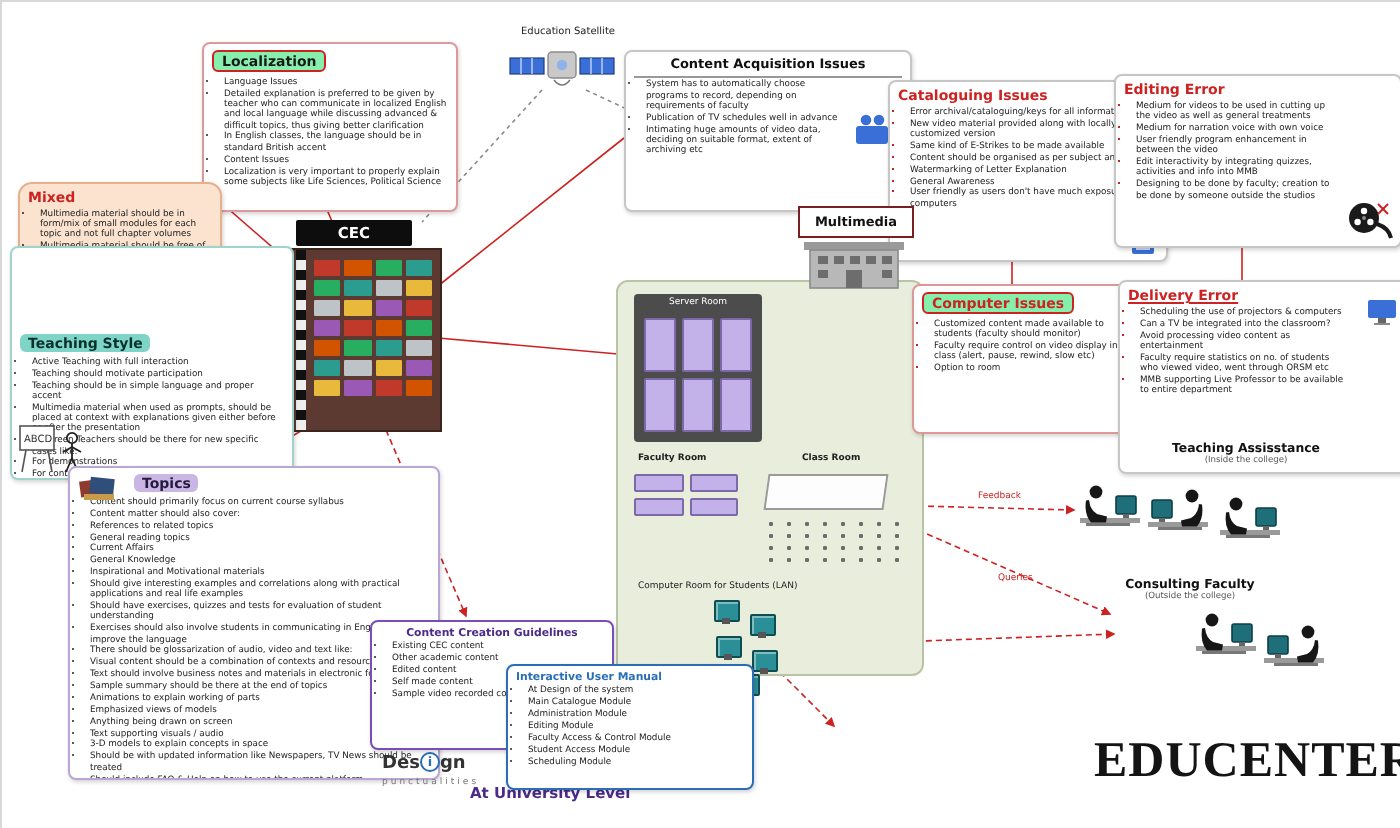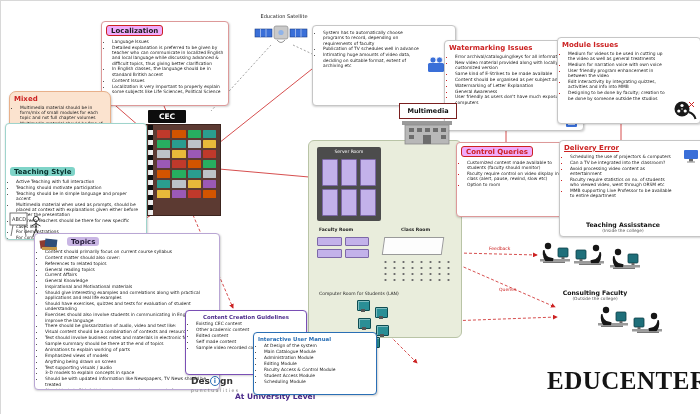--- a/index.html
+++ b/index.html
@@ -7,28 +7,28 @@
 
   .box{position:absolute;background:#fff;border:1px solid #c6c6c6;border-radius:4px;
        padding:3px 4px 2px;font-size:4.4px;line-height:1.2;color:#222;
        box-shadow:0.5px 1px 2px rgba(0,0,0,.18);z-index:2;overflow:hidden;}
   .box ul{margin:1px 0 0;padding-left:6px;list-style:disc;}
   .box li{margin-bottom:0.6px;}
   .red-squares ul{list-style:square;}
   .red-squares li::marker{color:#cc2222;}
 
   .pill{display:inline-block;font-weight:bold;border-radius:3px;padding:0.5px 4px;margin-bottom:1.5px;font-size:7px;}
-  .pill-redline{border:1px solid #cc2222;color:#1a1a1a;background:#f0abfc;}
+  .pill-redline{border:1px solid #cc2222;color:#1a1a1a;background:#86efac;}
   .pill-teal{background:#7fd4c8;color:#06302c;margin-top:40px;}
   .pill-lav{background:#c9b6e4;color:#241a3a;}
   .red-title{color:#cc2222;font-size:7px;font-weight:bold;margin-bottom:1.5px;}
   .black-title{color:#111;font-size:6.5px;font-weight:bold;text-align:center;border-bottom:0.5px solid #999;margin-bottom:1.5px;padding-bottom:1px;}
 
   
-  .cec-header{position:absolute;left:147px;top:109px;width:38px;height:13px;background:#0d0d0d;color:#fff;
+  .cec-header{position:absolute;left:147px;top:109px;width:58px;height:13px;background:#0d0d0d;color:#fff;
       font-size:7.5px;font-weight:bold;text-align:center;line-height:13px;z-index:3;border-radius:1px;}
   .cec-building{position:absolute;left:144px;top:123px;width:74px;height:90px;background:#5c3a32;
       border:1px solid #3c241e;z-index:2;}
   .cec-pole{position:absolute;left:2px;top:0;width:5px;height:100%;
       background:repeating-linear-gradient(180deg,#111 0 5px,#eee 5px 10px);}
   .cec-windows{position:absolute;left:11px;top:5px;right:4px;bottom:5px;display:grid;
       grid-template-columns:repeat(4,1fr);grid-auto-rows:8px;gap:2px;}
   .cec-windows span{border-radius:0.5px;display:block;}
 
   
@@ -289,58 +289,59 @@
         <li>Emphasized views of models</li>
         <li>Anything being drawn on screen</li>
         <li>Text supporting visuals / audio</li>
         <li>3-D models to explain concepts in space</li>
         <li>Should be with updated information like Newspapers, TV News should be treated</li>
         <li>Should include FAQ &amp; Help on how to use the current platform</li>
       </ul>
   </div>
 
   <div class="box" style="left:311px;top:24px;width:134px;height:74px;">
+    <div class="black-title">Content Acquisition Issues</div>
     <ul style="width:98px;">
         <li>System has to automatically choose programs to record, depending on requirements of faculty</li>
         <li>Publication of TV schedules well in advance</li>
         <li>Intimating huge amounts of video data, deciding on suitable format, extent of archiving etc</li>
       </ul>
     <div style="position:absolute;right:3px;top:30px;">
       <svg width="26" height="18" viewBox="0 0 26 18">
         <circle cx="7" cy="4" r="3" fill="#3a6fd8" stroke="#fff" stroke-width="0.7"></circle>
         <circle cx="13.5" cy="4" r="3" fill="#3a6fd8" stroke="#fff" stroke-width="0.7"></circle>
         <rect x="2" y="7" width="16" height="9" rx="1.5" fill="#3a6fd8"></rect>
         <path d="M18 10 l7 -2.8 v8 l-7 -2.8 z" fill="#3a6fd8"></path>
       </svg>
     </div>
   </div>
 
   <div class="box red-squares" style="left:443px;top:39px;width:130px;height:84px;">
-    <div class="red-title">Watermarking Issues</div>
+    <div class="red-title">Cataloguing Issues</div>
     <ul>
         <li>Error archival/cataloguing/keys for all information</li>
         <li>New video material provided along with locally customized version</li>
         <li>Same kind of E-Strikes to be made available</li>
         <li>Content should be organised as per subject and media</li>
         <li>Watermarking of Letter Explanation</li>
         <li>General Awareness</li>
         <li>User friendly as users don't have much exposure to computers</li>
       </ul>
     <div style="position:absolute;right:5px;bottom:2px;">
       <svg width="13" height="15" viewBox="0 0 13 15">
         <rect x="1" y="1" width="11" height="13" rx="1" fill="#3a6fd8"></rect>
         <line x1="3" y1="4.5" x2="10" y2="4.5" stroke="#fff" stroke-width="0.7"></line>
         <line x1="3" y1="8" x2="10" y2="8" stroke="#fff" stroke-width="0.7"></line>
         <line x1="3" y1="11.5" x2="10" y2="11.5" stroke="#fff" stroke-width="0.7"></line>
       </svg>
     </div>
   </div>
 
   <div class="box red-squares" style="left:556px;top:36px;width:134px;height:80px;">
-    <div class="red-title">Module Issues</div>
+    <div class="red-title">Editing Error</div>
     <ul style="width:100px;">
         <li>Medium for videos to be used in cutting up the video as well as general treatments</li>
         <li>Medium for narration voice with own voice</li>
         <li>User friendly program enhancement in between the video</li>
         <li>Edit interactivity by integrating quizzes, activities and info into MMB</li>
         <li>Designing to be done by faculty; creation to be done by someone outside the studios</li>
       </ul>
     <div style="position:absolute;right:3px;bottom:3px;">
       <svg width="24" height="20" viewBox="0 0 24 20">
         <circle cx="9" cy="9" r="7.5" fill="#1a1a1a"></circle>
@@ -349,21 +350,21 @@
         <circle cx="12.2" cy="11" r="1.6" fill="#fff"></circle>
         <circle cx="9" cy="9" r="1" fill="#888"></circle>
         <path d="M15.5 12 q6 2 7 7" stroke="#1a1a1a" stroke-width="2" fill="none"></path>
         <line x1="16" y1="2" x2="21" y2="7" stroke="#cc2222" stroke-width="1"></line>
         <line x1="21" y1="2" x2="16" y2="7" stroke="#cc2222" stroke-width="1"></line>
       </svg>
     </div>
   </div>
 
   <div class="box red-squares" style="left:455px;top:141px;width:100px;height:68px;border-color:#dd9999;">
-    <span class="pill pill-redline" style="color:#cc2222;">Control Queries</span>
+    <span class="pill pill-redline" style="color:#cc2222;">Computer Issues</span>
     <ul>
         <li>Customized content made available to students (faculty should monitor)</li>
         <li>Faculty require control on video display in class (alert, pause, rewind, slow etc)</li>
         <li>Option to room</li>
       </ul>
   </div>
 
   <div class="box red-squares" style="left:558px;top:139px;width:136px;height:90px;">
     <div class="red-title" style="text-decoration:underline;">Delivery Error</div>
     <ul style="width:104px;">

